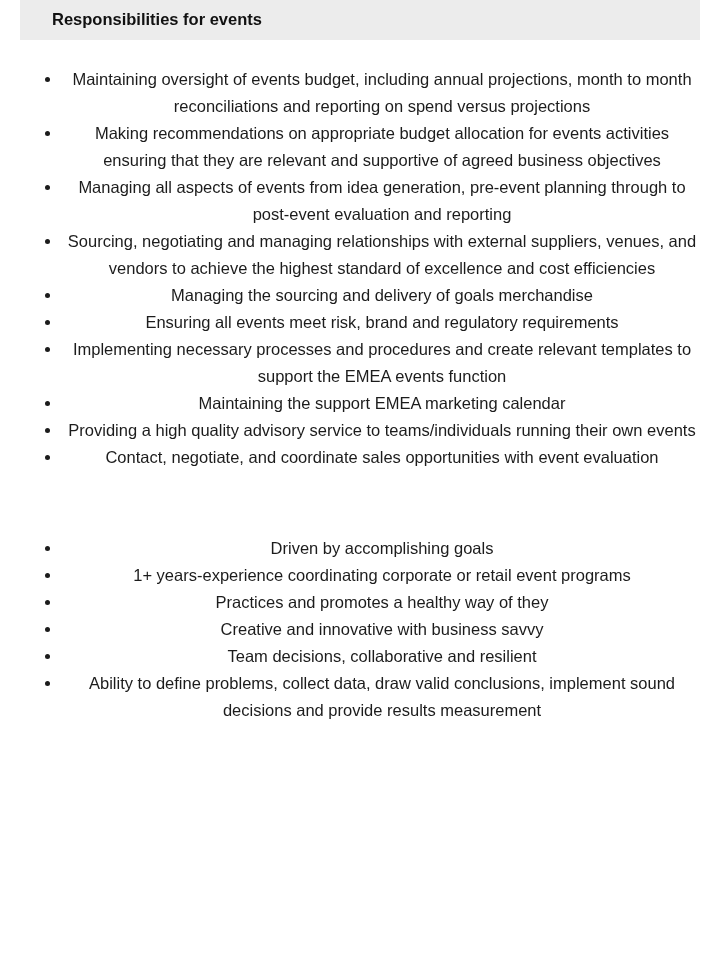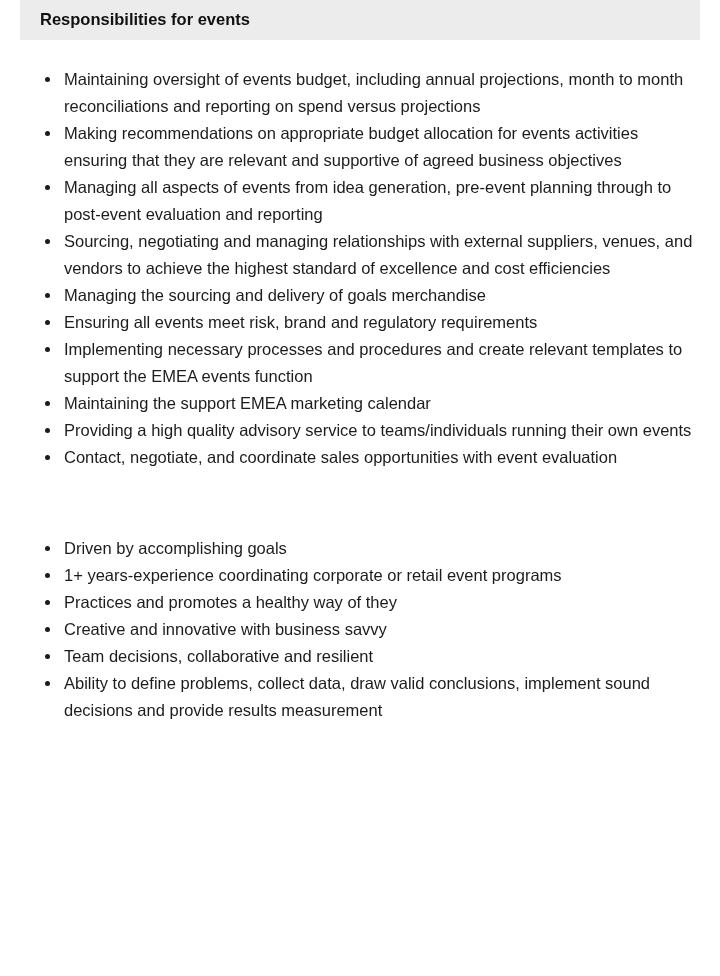--- a/index.html
+++ b/index.html
@@ -26,29 +26,30 @@
   }
   .intro {
     font-size: 16.5px;
     line-height: 27px;
     margin: 0 20px 22px 20px;
     color: #1c1c1c;
   }
   .section-header {
     background: #ececec;
     margin: 0 20px;
-    padding: 10px 20px 11px 20px;
+    padding: 10px 20px 11px 32px;
     font-size: 16.5px;
     font-weight: 700;
     color: #111111;
   }
   .bullet-list {
     margin: 26px 20px 30px 20px;
     padding-left: 42px;
     list-style-type: disc;
+    text-align: center;
   }
   .bullet-list li {
     font-size: 16.5px;
     line-height: 27px;
     color: #1c1c1c;
     padding-left: 2px;
   }
   .section-gap {
     height: 8px;
   }

